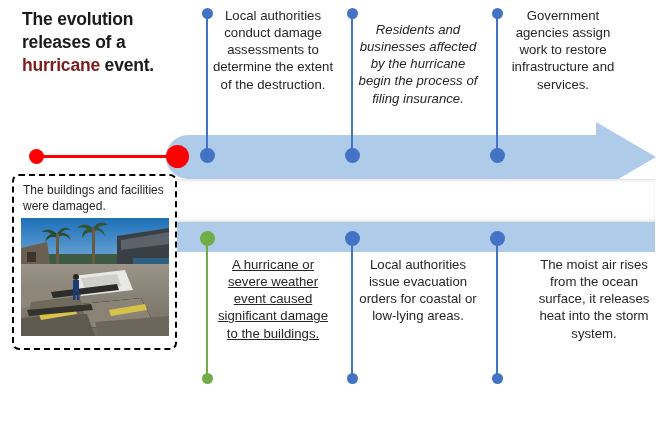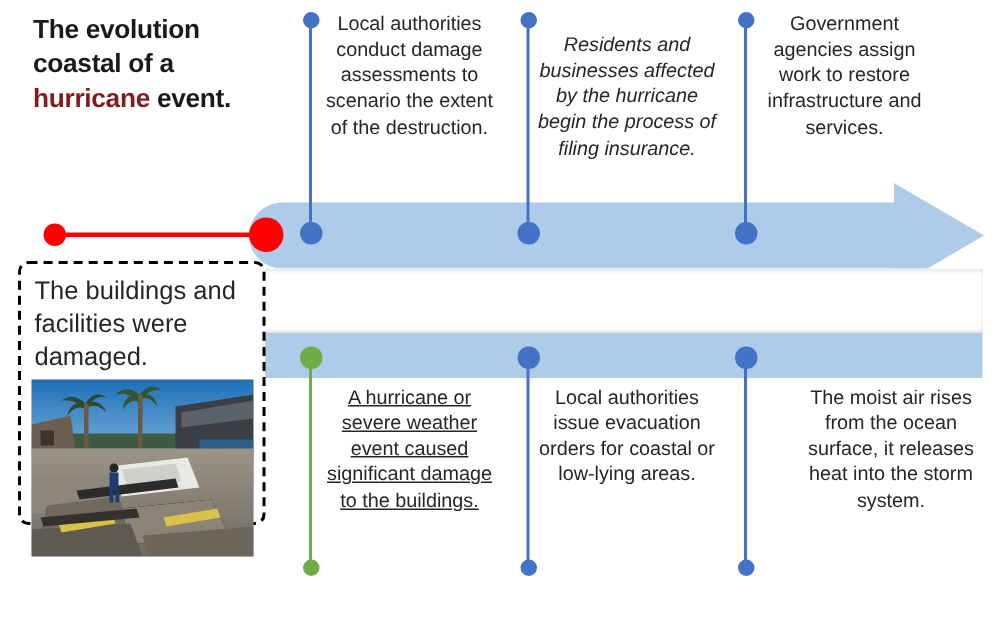--- a/index.html
+++ b/index.html
@@ -123,54 +123,54 @@
     top: 174px;
     width: 165px;
     height: 176px;
     background: #ffffff;
     border: 2.5px dashed #000000;
     border-radius: 7px;
     box-sizing: border-box;
     padding: 6px 7px 7px 7px;
   }
   .callout-text {
-    font-size: 17px;
+    font-size: 12px;
     line-height: 1.30;
     color: #262626;
     margin: 1px 0 4px 2px;
   }
   .thumb {
     position: relative;
     width: 148px;
     height: 118px;
     overflow: hidden;
     background: #7d766a;
   }
   .thumb svg { display: block; }
 </style>
 </head>
 <body>
 
 <div id="stage">
 
   <div class="title">
     <span>The evolution</span><br>
-    <span>coastal of a</span><br>
+    <span>releases of a</span><br>
     <span class="hl">hurricane</span><span> event.</span>
   </div>
 
   <div class="band-top"></div>
   <div class="band-top-head"></div>
   <div class="inner-panel"></div>
   <div class="band-bottom"></div>
 
   <div class="stem" style="left:206px; top:18px; height:140px;"></div>
   <div class="node" style="left:200px; top:148px;"></div>
   <div class="node small" style="left:202px; top:8px;"></div>
-  <div class="step-text" style="left:212px; top:7px; width:122px;">Local authorities conduct damage assessments to scenario the extent of the destruction.</div>
+  <div class="step-text" style="left:212px; top:7px; width:122px;">Local authorities conduct damage assessments to determine the extent of the destruction.</div>
 
   <div class="stem" style="left:351px; top:18px; height:140px;"></div>
   <div class="node" style="left:345px; top:148px;"></div>
   <div class="node small" style="left:347px; top:8px;"></div>
   <div class="step-text" style="left:357px; top:21px; width:122px;font-style:italic;">Residents and businesses affected by the hurricane begin the process of filing insurance.</div>
 
   <div class="stem" style="left:496px; top:18px; height:140px;"></div>
   <div class="node" style="left:490px; top:148px;"></div>
   <div class="node small" style="left:492px; top:8px;"></div>
   <div class="step-text" style="left:502px; top:7px; width:122px;text-align:center;">Government agencies assign work to restore infrastructure and services.</div>

